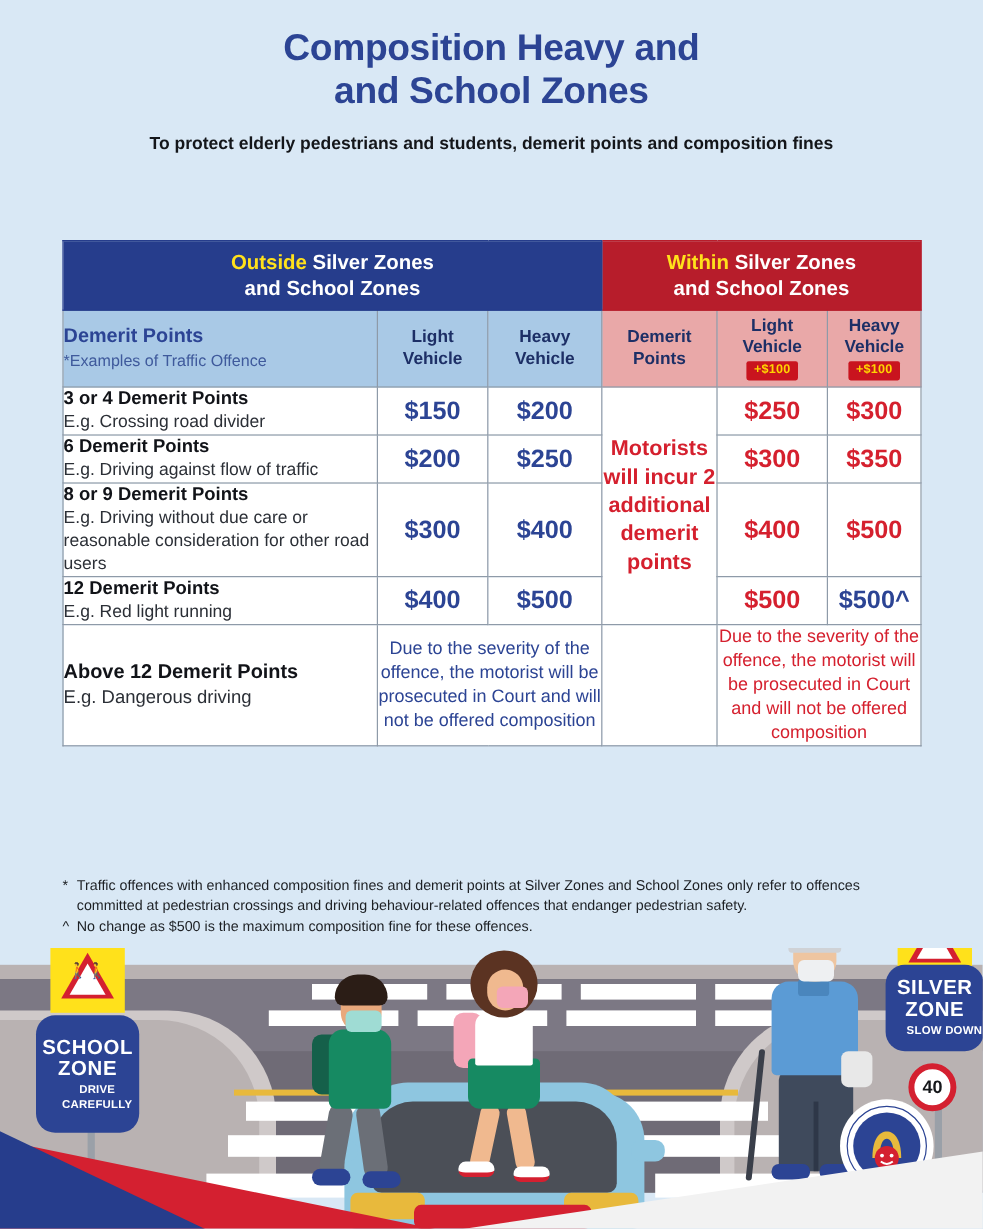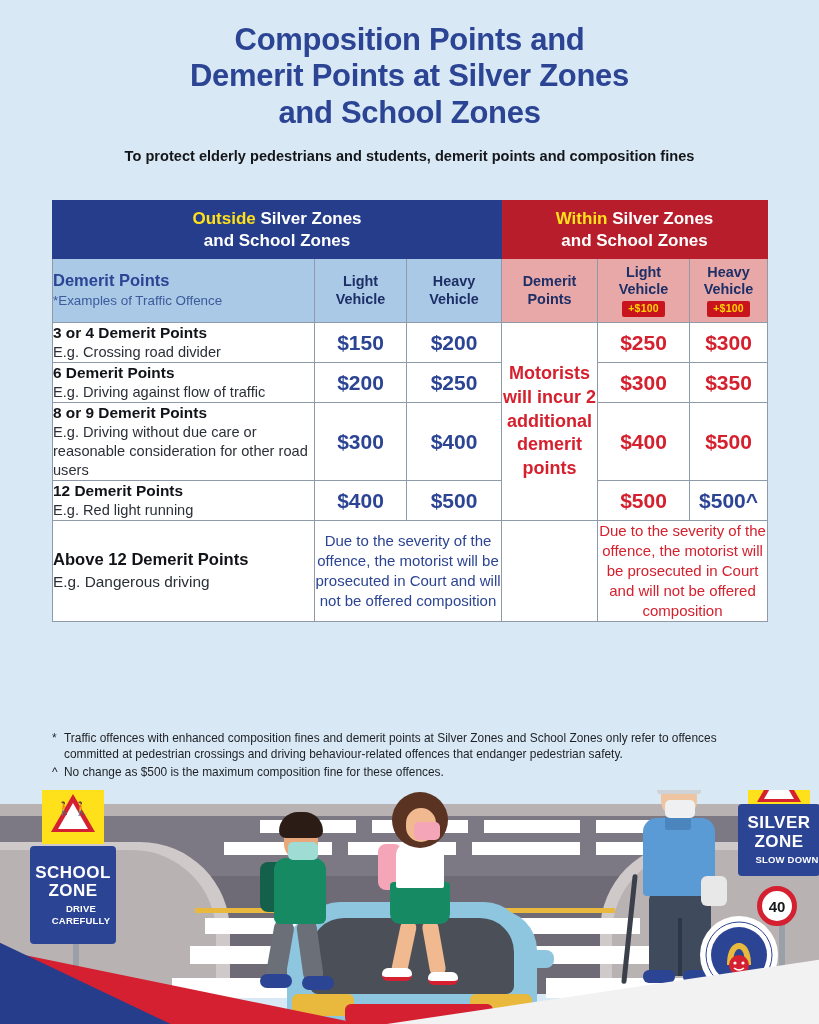--- a/index.html
+++ b/index.html
@@ -280,43 +280,42 @@
     position:absolute; left:-15px; top:9px;
     border-left: 15px solid transparent;
     border-right: 15px solid transparent;
     border-bottom: 26px solid #ffffff;
   }
   .warn-glyph {
     position:absolute; left:50%; top:20px; transform:translateX(-50%);
     font-size:13px; color:#15171a; z-index:3; line-height:1; white-space:nowrap;
   }
   .blue-sign {
-    position:absolute; background:#2c4494; border-radius:4px;
+    position:absolute; background:#2c4494; border-radius:16px;
     color:#ffffff; text-align:center; font-weight:bold;
     display:flex; flex-direction:column; align-items:center; justify-content:center;
   }
   .blue-sign .l1 { font-size:17px; line-height:1.08; letter-spacing:0.5px; }
   .blue-sign .l2 { font-size:9.5px; line-height:1.2; margin-top:3px; letter-spacing:0.2px;padding-left:16px; }
   .speed-sign {
     position:absolute; width:40px; height:40px; background:#ffffff;
     border-radius:50%; border:5px solid #d42030;
     display:flex; align-items:center; justify-content:center;
     color:#15171a; font-weight:bold; font-size:15px;
   }
   .mha-logo {
     position:absolute; width:78px; height:78px; background:#ffffff; border-radius:50%;
     display:flex; align-items:center; justify-content:center;
   }
 </style>
 </head>
 <body>
 
 <div class="title">
-  <div>Composition Points and</div>
-  <div>Demerit Points at Silver Zones</div>
+  <div>Composition Heavy and</div>
   <div>and School Zones</div>
 </div>
 
 <div class="subtitle">
   <div>To protect elderly pedestrians and students, demerit points and composition fines</div>
 </div>
 
 <div class="table-wrap">
 <table class="fines">
   <colgroup>

